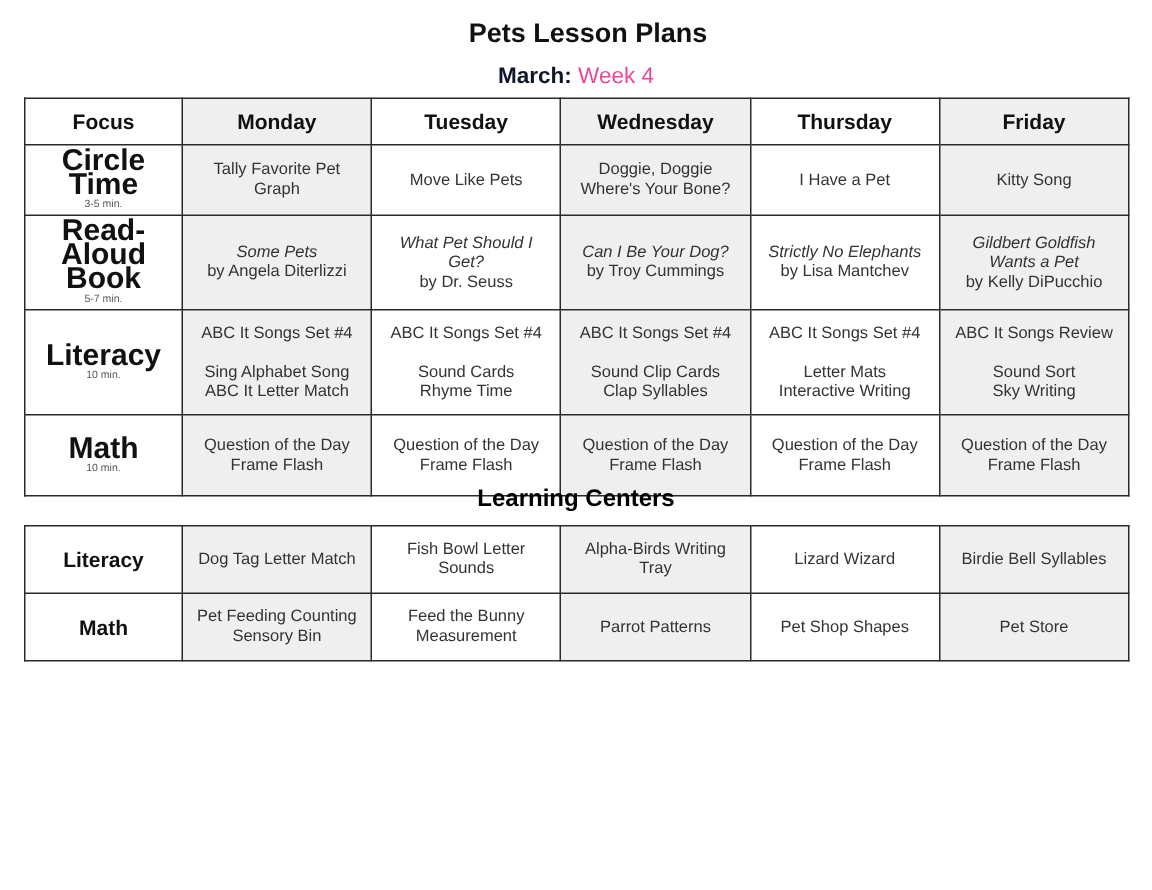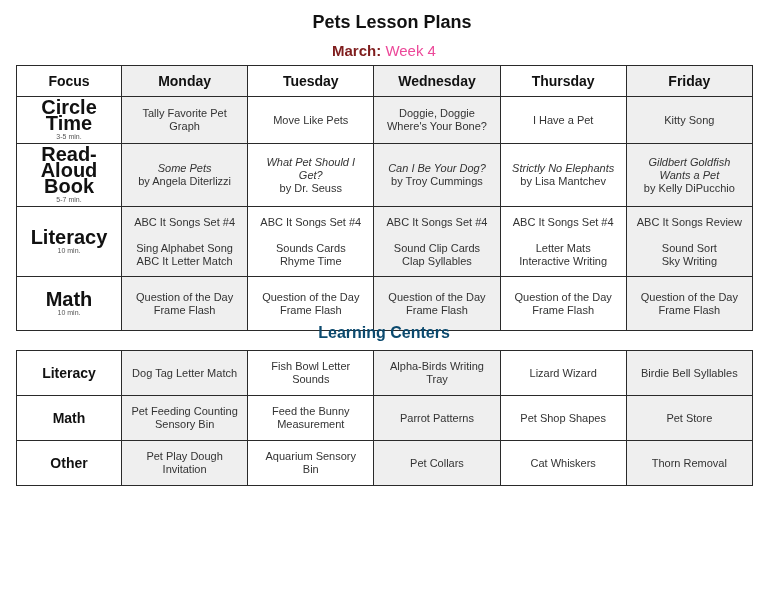--- a/index.html
+++ b/index.html
@@ -3,21 +3,21 @@
   <meta charset="utf-8">
   <style>
     * { box-sizing: border-box; margin: 0; padding: 0; }
     html, body { width: 768px; height: 593px; background: #ffffff; overflow: hidden; }
     body { font-family: "Liberation Sans", "DejaVu Sans", sans-serif; color: #222; position: relative; }
 
     .title { position: absolute; top: 12px; left: 8px; width: 768px; text-align: center;
       font-size: 18px; font-weight: bold; color: #111; }
     .subtitle { position: absolute; top: 42px; left: 0; width: 768px; text-align: center;
       font-size: 15px; color: #222; }
-    .subtitle .strong { font-weight: bold; color: #7f1d1d; }
+    .subtitle .strong { font-weight: bold; color: #0f172a; }
     .subtitle .light { font-weight: normal; color: #ec4899; }
 
     table { border-collapse: collapse; position: absolute; table-layout: fixed; }
     td, th { border: 1.5px solid #2a2a2a; text-align: center; vertical-align: middle;
       font-size: 11px; color: #333; line-height: 13px; padding: 2px 3px; }
 
     .lesson { top: 65px; left: 16px; width: 736px; }
     .lesson col.c0 { width: 105px; }
     .lesson col.cd { width: 126.2px; }
     .lesson th { font-size: 14px; font-weight: bold; color: #111; height: 31px; }
@@ -29,21 +29,21 @@
     .shade { background: #efefef; }
 
     .focus-label { font-size: 20px; font-weight: bold; color: #111; line-height: 16px; display: block; }
     .focus-dur { font-size: 7px; color: #555; display: block; line-height: 9px; margin-top: 1px; }
 
     .italic { font-style: italic; display: block; }
     .line { display: block; }
     .gap { display: block; height: 13px; }
 
     .lc-title { position: absolute; top: 324px; left: 0; width: 768px; text-align: center;
-      font-size: 16px; font-weight: bold; color: #0c4a6e; }
+      font-size: 16px; font-weight: bold; color: #000000; }
 
     .centers { top: 350px; left: 16px; width: 736px; }
     .centers col.c0 { width: 105px; }
     .centers col.cd { width: 126.2px; }
     .centers td { height: 45px; font-size: 11px; }
     .centers td.rowhead { font-size: 14px; font-weight: bold; color: #111; line-height: 17px; }
     .centers td.empty { border: none; background: transparent; }
     .centers tr:last-child td.empty { border-top: 1.5px solid #2a2a2a; }
   </style>
 </head>
@@ -134,21 +134,21 @@
       </td>
       <td class="shade">
         <span class="line">ABC It Songs Set #4</span>
         <span class="gap"></span>
         <span class="line">Sing Alphabet Song</span>
         <span class="line">ABC It Letter Match</span>
       </td>
       <td>
         <span class="line">ABC It Songs Set #4</span>
         <span class="gap"></span>
-        <span class="line">Sounds Cards</span>
+        <span class="line">Sound Cards</span>
         <span class="line">Rhyme Time</span>
       </td>
       <td class="shade">
         <span class="line">ABC It Songs Set #4</span>
         <span class="gap"></span>
         <span class="line">Sound Clip Cards</span>
         <span class="line">Clap Syllables</span>
       </td>
       <td>
         <span class="line">ABC It Songs Set #4</span>
@@ -214,22 +214,14 @@
       <td class="shade">Birdie Bell Syllables</td>
     </tr>
     <tr>
       <td class="rowhead">Math</td>
       <td class="shade" style="padding:2px 9px;">Pet Feeding Counting Sensory Bin</td>
       <td style="padding:2px 14px;">Feed the Bunny Measurement</td>
       <td class="shade">Parrot Patterns</td>
       <td>Pet Shop Shapes</td>
       <td class="shade">Pet Store</td>
     </tr>
-    <tr>
-      <td class="rowhead">Other</td>
-      <td class="shade" style="padding:2px 16px;">Pet Play Dough Invitation</td>
-      <td style="padding:2px 10px;">Aquarium Sensory Bin</td>
-      <td class="shade">Pet Collars</td>
-      <td>Cat Whiskers</td>
-      <td class="shade">Thorn Removal</td>
-    </tr>
   </tbody>
 </table>
 
 </body></html>

